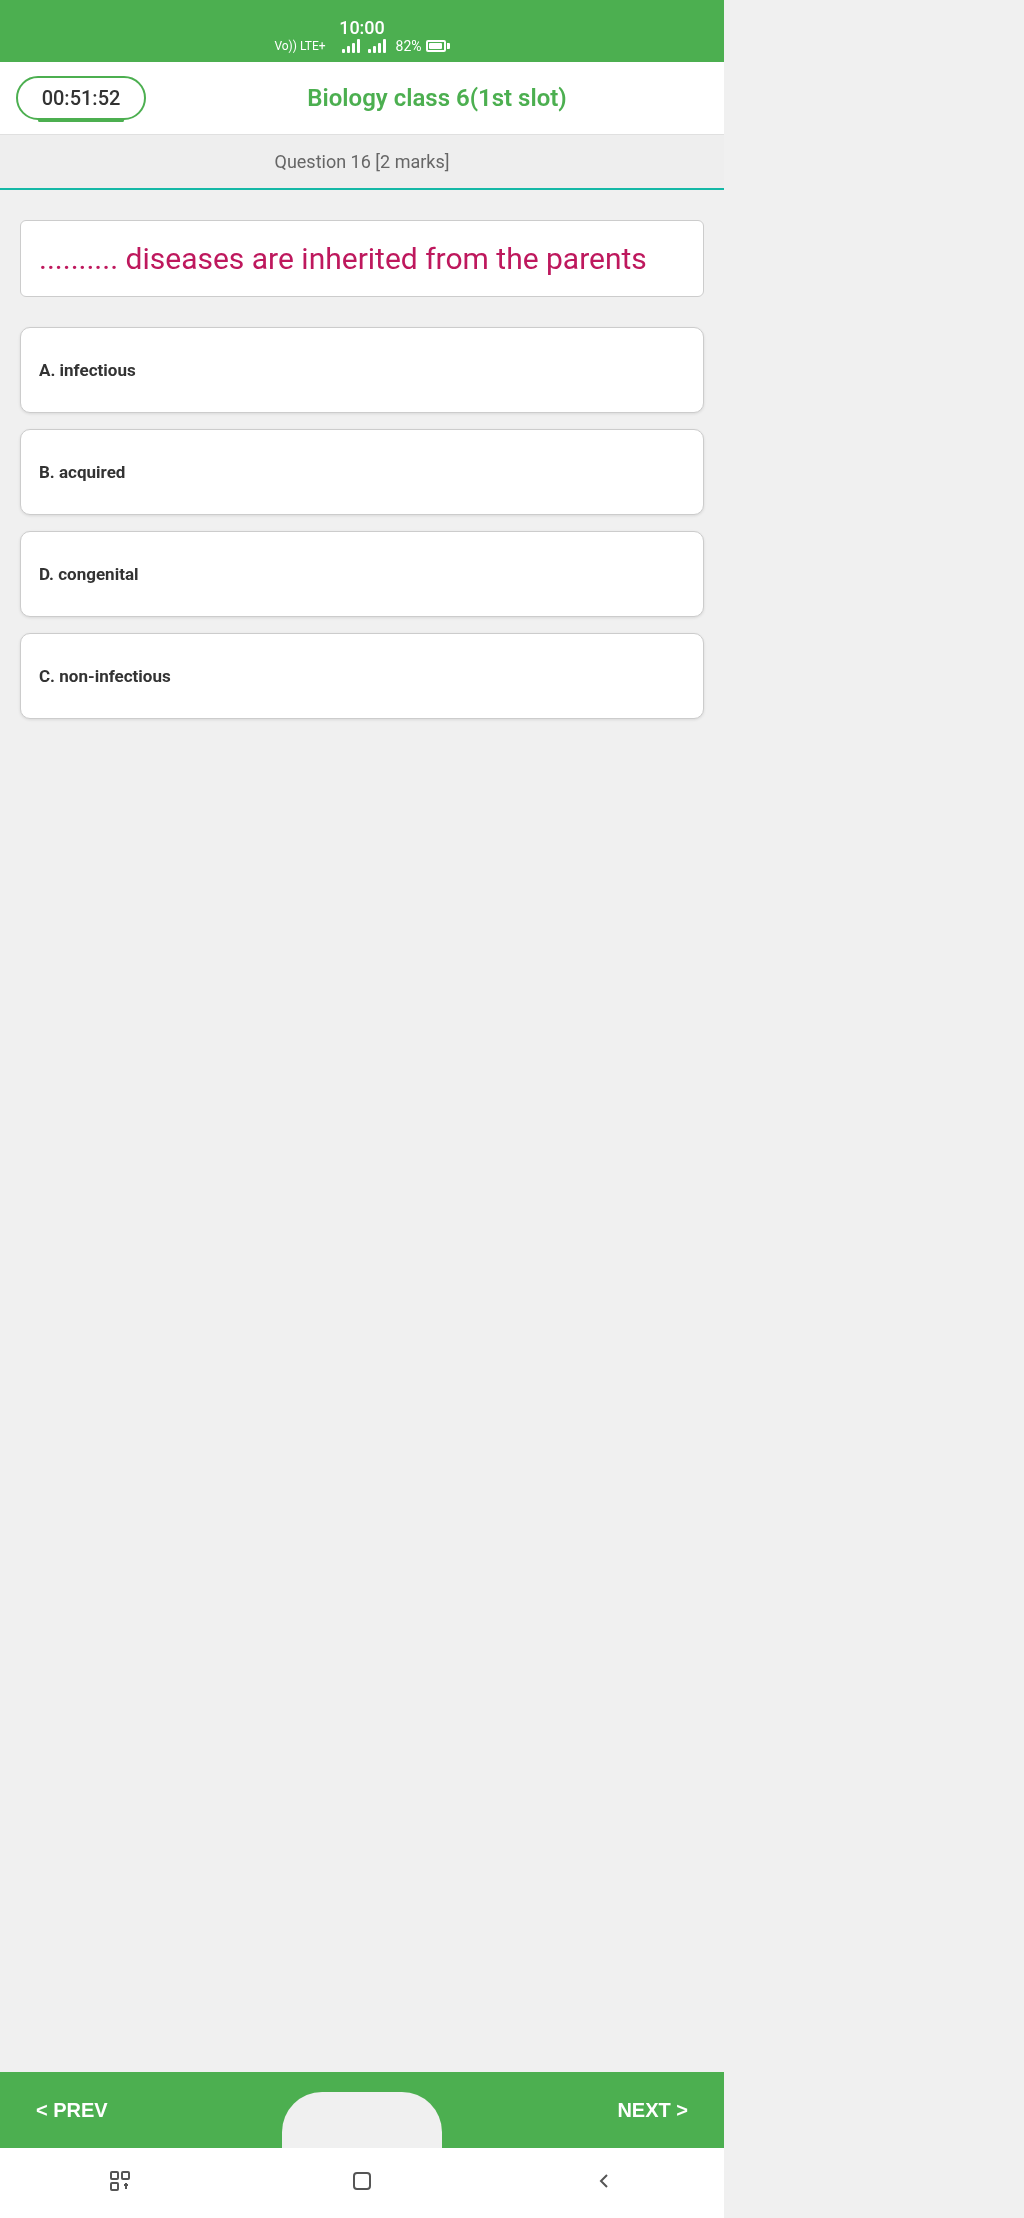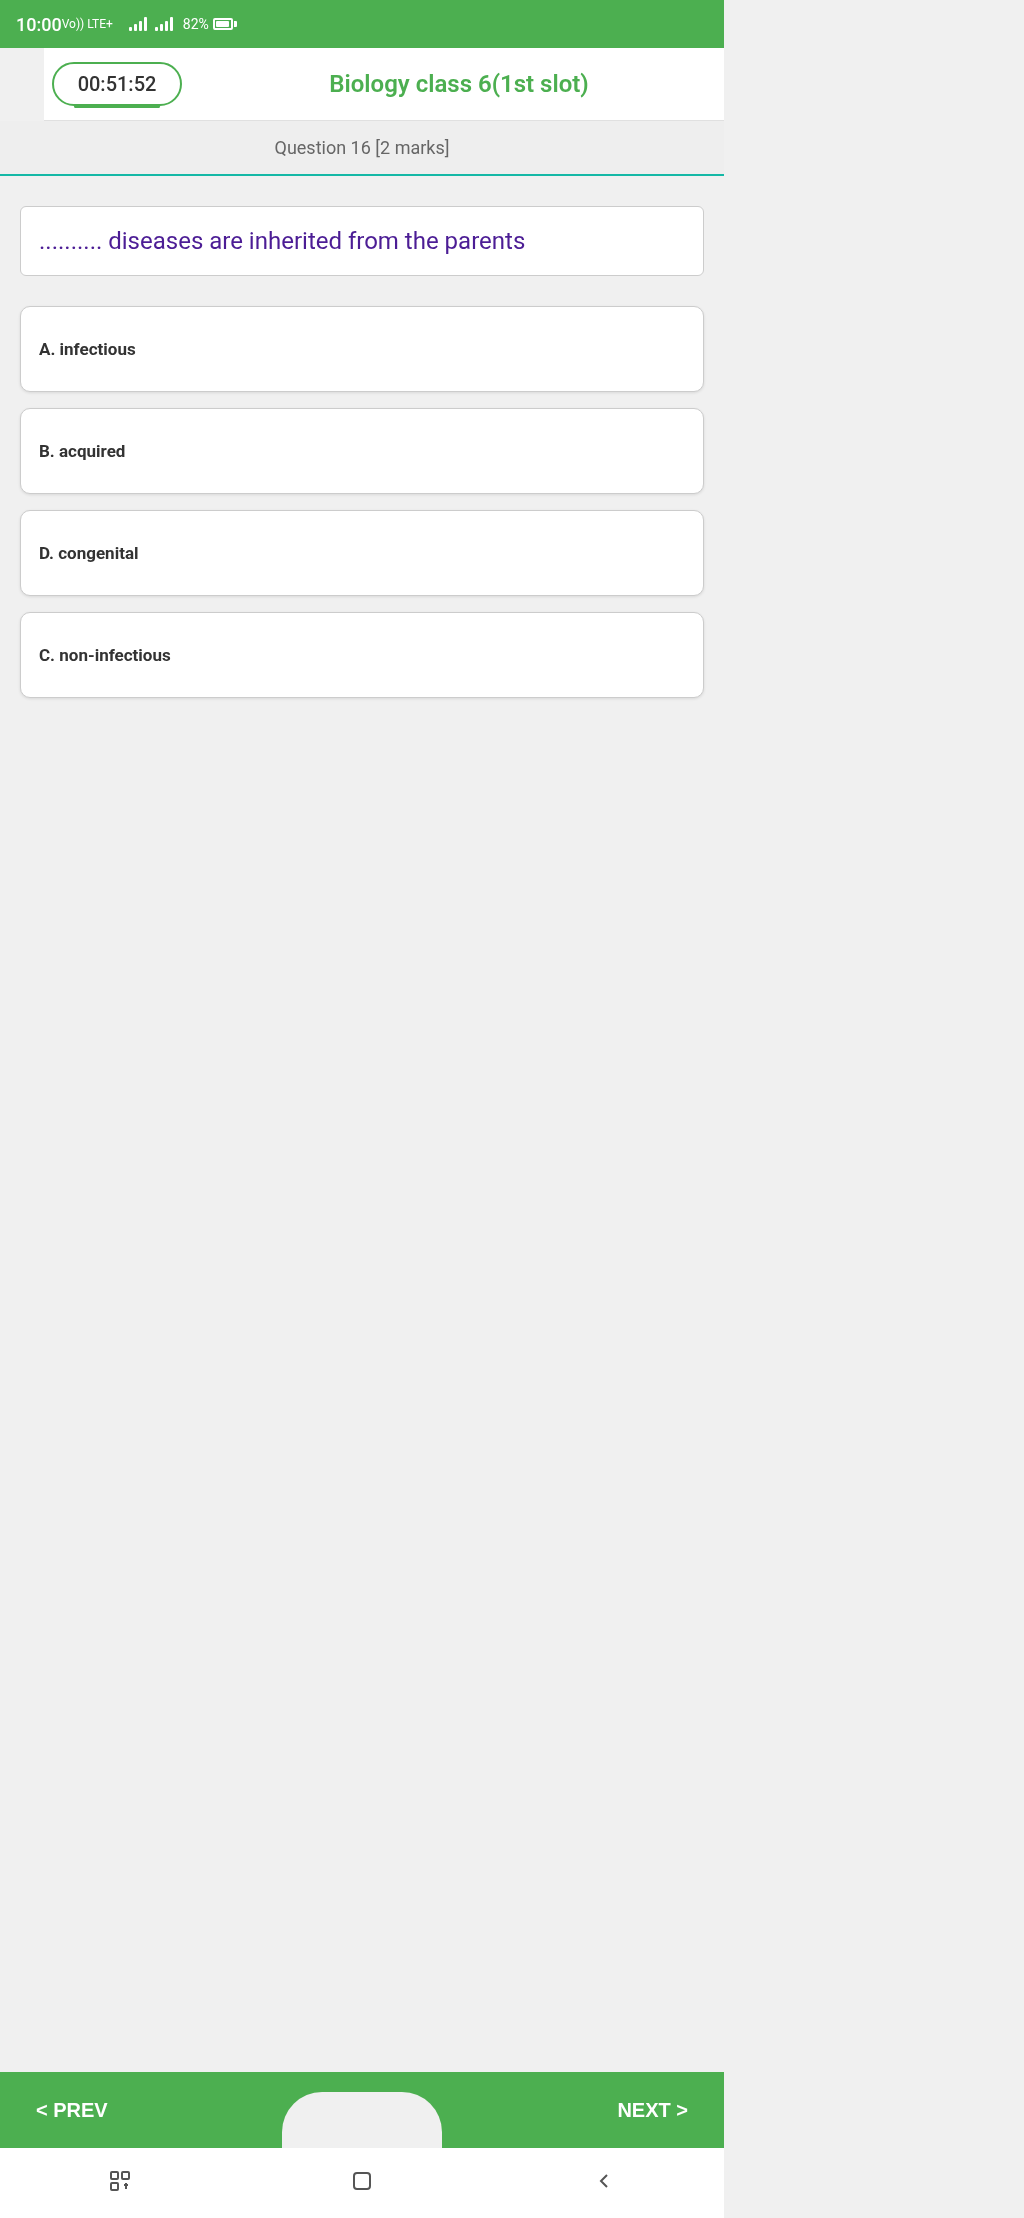--- a/index.html
+++ b/index.html
@@ -16,47 +16,47 @@
       background: #f0f0f0;
       display: flex;
       flex-direction: column;
     }
 
     
     .status-bar {
       background: #4caf50;
       color: white;
       display: flex;
-      justify-content: flex-start;
+      justify-content: flex-end;
       align-items: center;
       padding: 8px 16px;
-      height: 48px;
+      height: 62px;
+      flex-direction: column;
     }
 
     .status-bar-time {
       font-size: 18px;
       font-weight: 500;
     }
 
     .status-bar-icons {
       display: flex;
       align-items: center;
       gap: 4px;
       font-size: 13px;
     }
 
     
     .header {
       background: white;
       display: flex;
       align-items: center;
-      padding: 14px 8px;
+      padding: 14px 16px;
       gap: 20px;
       border-bottom: 1px solid #e0e0e0;
-      margin-left: 44px;
     }
 
     .timer-badge {
       border: 2.5px solid #4caf50;
       border-radius: 30px;
       padding: 8px 16px;
       font-size: 20px;
       font-weight: 500;
       color: #333;
       min-width: 130px;
@@ -99,22 +99,22 @@
       padding: 30px 20px;
       background: #f0f0f0;
     }
 
     
     .question-box {
       background: white;
       border: 1.5px solid #ccc;
       border-radius: 6px;
       padding: 20px 18px;
-      font-size: 24px;
-      color: #4c1d95;
+      font-size: 30px;
+      color: #be185d;
       margin-bottom: 30px;
     }
 
     
     .options-container {
       display: flex;
       flex-direction: column;
       gap: 16px;
     }
 

